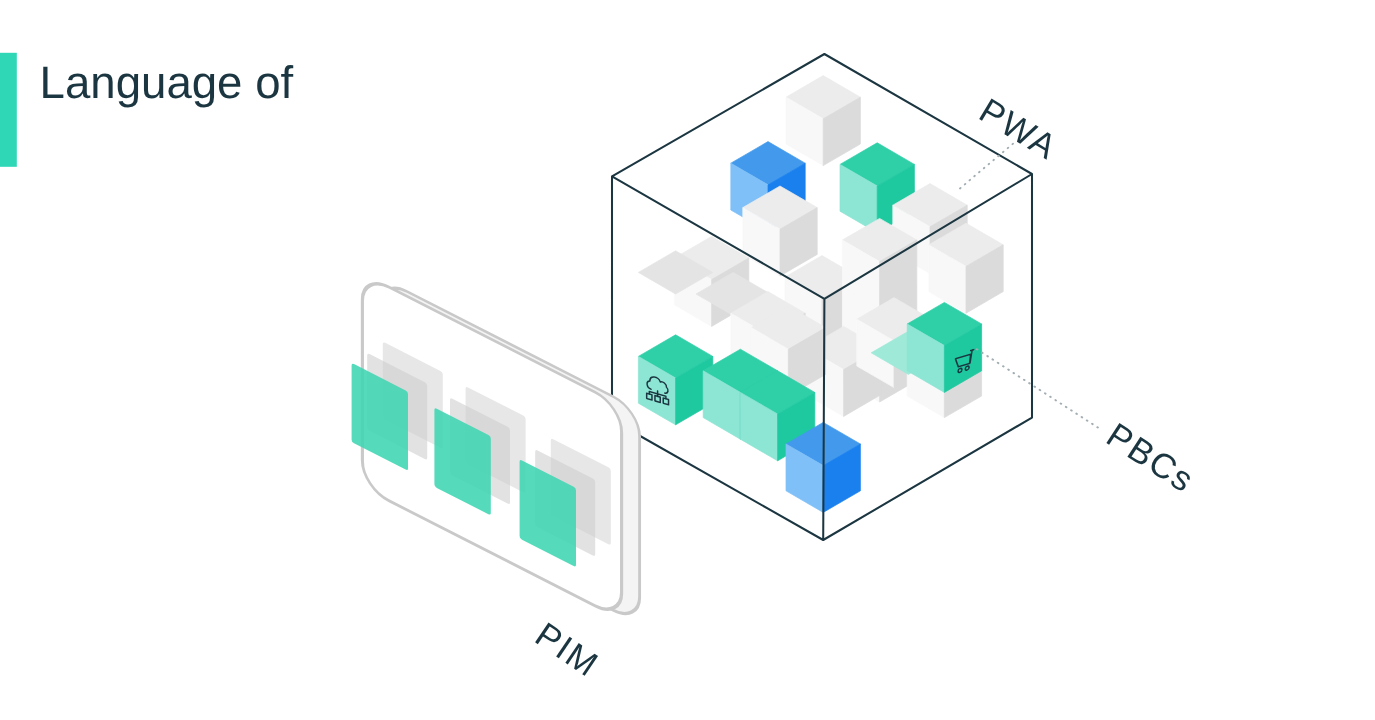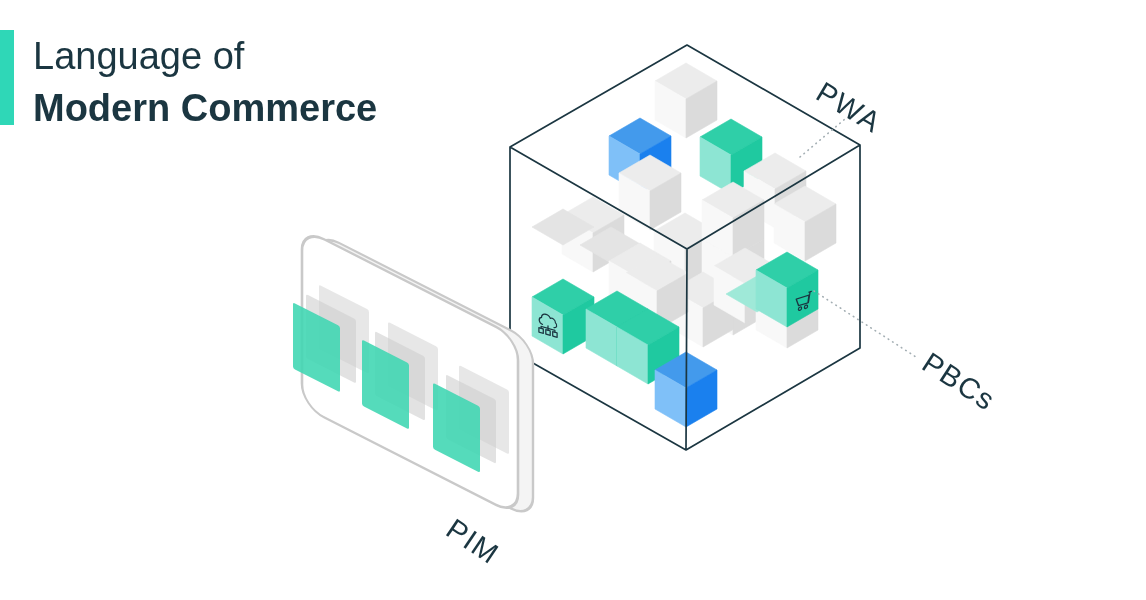--- a/index.html
+++ b/index.html
@@ -1,20 +1,20 @@
 <!DOCTYPE html>
 <html style="--c-ink: #1b3641; --c-accent: #2fd7b7; --c-dotted: #a3aeb3; --c-blue-top: #439aec; --c-blue-left: #7fc0f8; --c-blue-right: #1a80ee; --c-teal-top: #2fcfa8; --c-teal-left: #8de5d3; --c-teal-right: #1fc9a0; --c-gray-top: #ececec; --c-gray-left: #f8f8f8; --c-gray-right: #dbdbdb; --c-flat-gray: #e4e4e4; --c-flat-teal: #9fe9d8; --c-tile-teal: #3ed6b2; --c-tile-gray-mid: #cfcfcf; --c-tile-gray-light: #e4e4e4; --c-card-border: #c9c9c9; --c-card-side: #f4f4f4; --c-card-face: #ffffff;"><head>
 <meta charset="utf-8">
 <style>
   html,body{margin:0;padding:0;width:1146px;height:600px;background:#fff;overflow:hidden;
             font-family:"Liberation Sans",sans-serif;}
   .stage{position:relative;width:1146px;height:600px;background:#fff;}
 
   
-  .title{position:absolute;left:0;top:30px;display:flex;gap:19px;}
+  .title{position:absolute;left:0;top:44px;display:flex;gap:19px;}
   .accent{width:14px;height:95px;background:var(--c-accent);}
   .t1{font-weight:500;font-size:38px;line-height:52px;color:var(--c-ink);letter-spacing:0;}
   .t2{font-weight:700;font-size:38px;line-height:52px;color:var(--c-ink);letter-spacing:0;}
 
   svg{position:absolute;left:0;top:0;}
 
   .wire{fill:none;stroke:var(--c-ink);stroke-width:1.7;stroke-linejoin:round;}
   .dots{fill:none;stroke:var(--c-dotted);stroke-width:1.6;stroke-dasharray:0.6 4.6;stroke-linecap:round;}
 
   .card-back{fill:var(--c-card-side);stroke:var(--c-card-border);stroke-width:2.4;}
@@ -27,21 +27,20 @@
 </style>
 </head>
 <body>
 
 <div class="stage">
 
   <header class="title">
     <div class="accent"></div>
     <div>
       <div class="t1">Language of</div>
-      <div class="t2">Modern Commerce</div>
     </div>
   </header>
 
   <svg width="1146" height="600" viewBox="0 0 1146 600">
 
     <g id="cubes-layer">
         <g>
           <polygon points="686,63 655,81 686,99 717,81" fill="var(--c-gray-top)" stroke="var(--c-gray-top)" stroke-width="0.6"></polygon>
           <polygon points="655,81 655,120 686,138 686,99" fill="var(--c-gray-left)" stroke="var(--c-gray-left)" stroke-width="0.6"></polygon>
           <polygon points="717,81 717,120 686,138 686,99" fill="var(--c-gray-right)" stroke="var(--c-gray-right)" stroke-width="0.6"></polygon>

